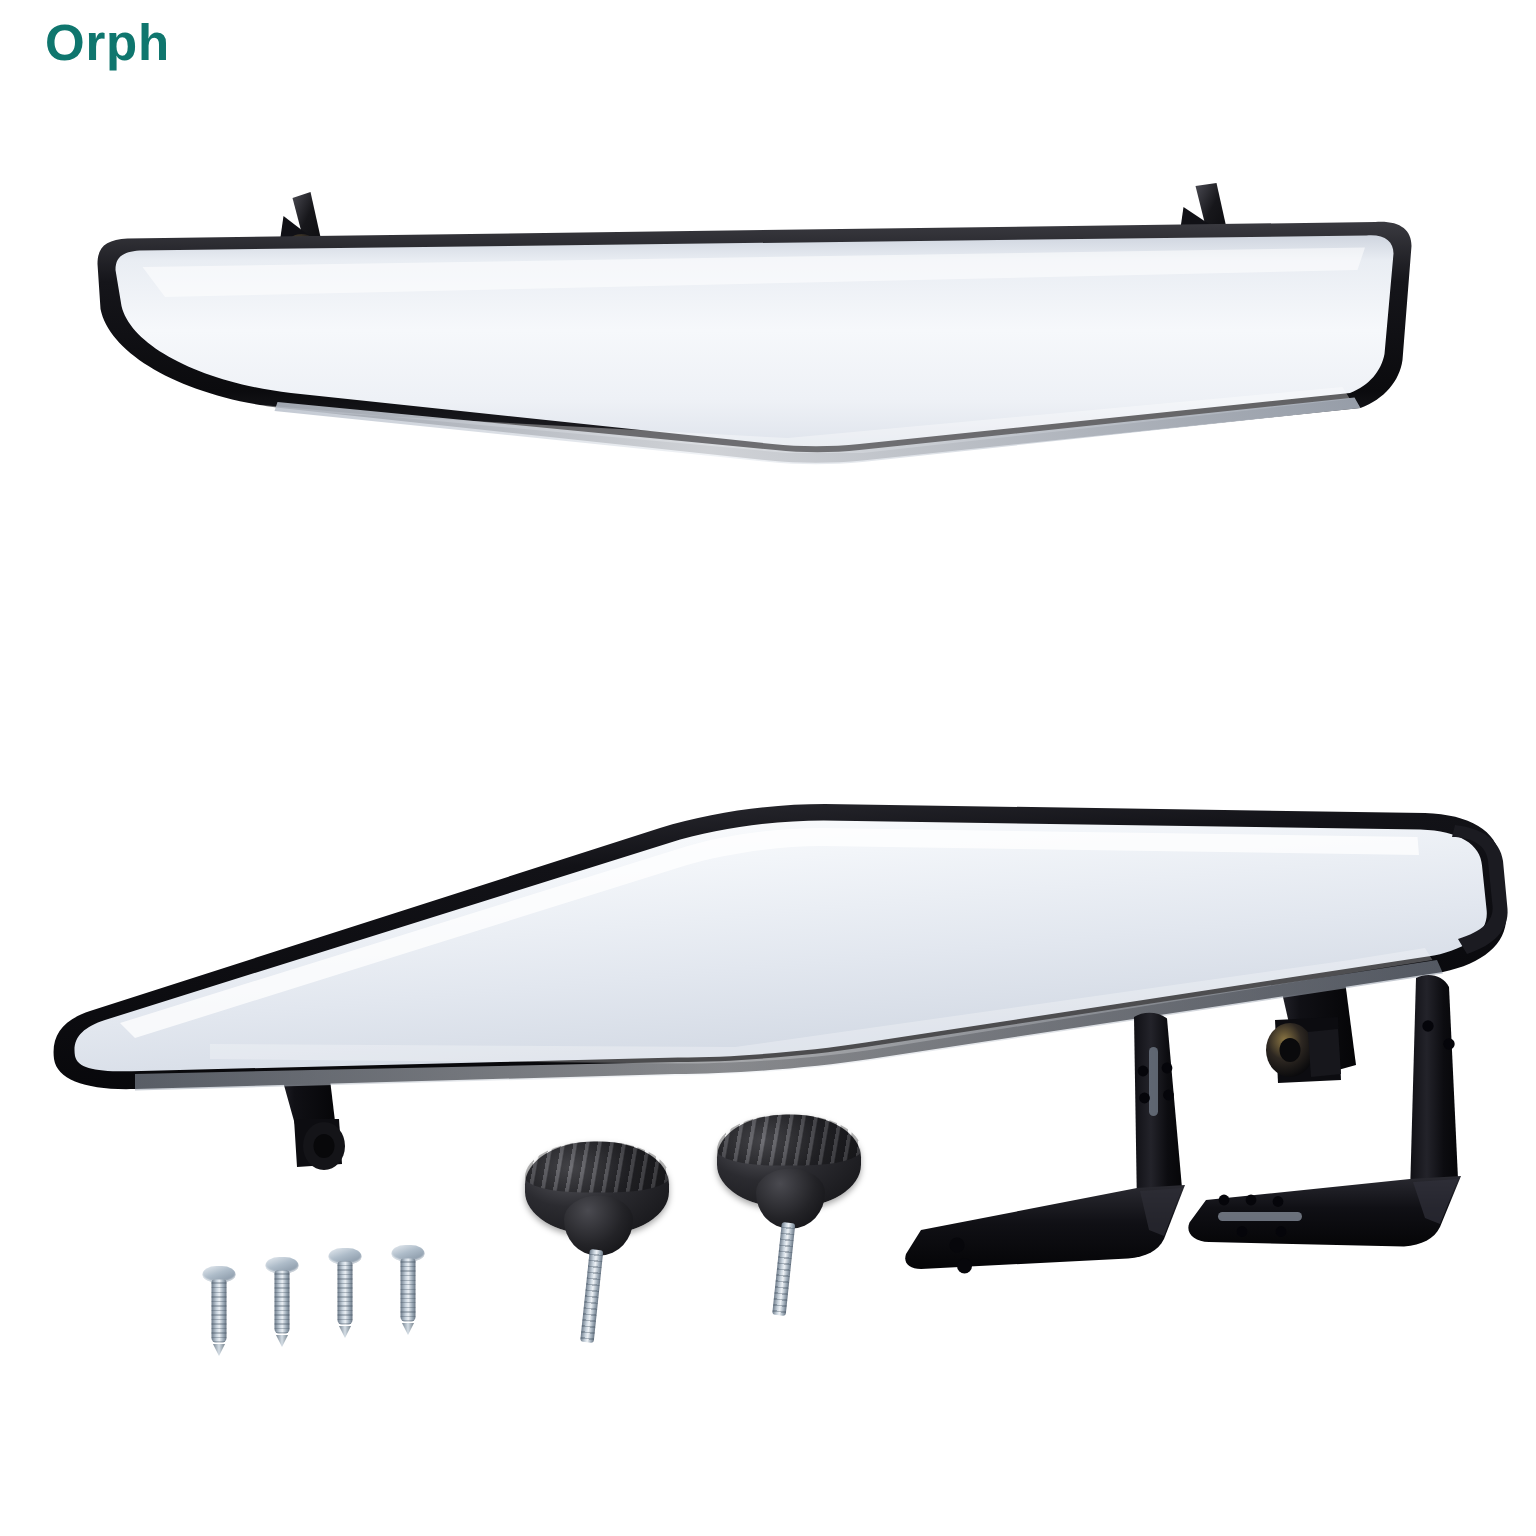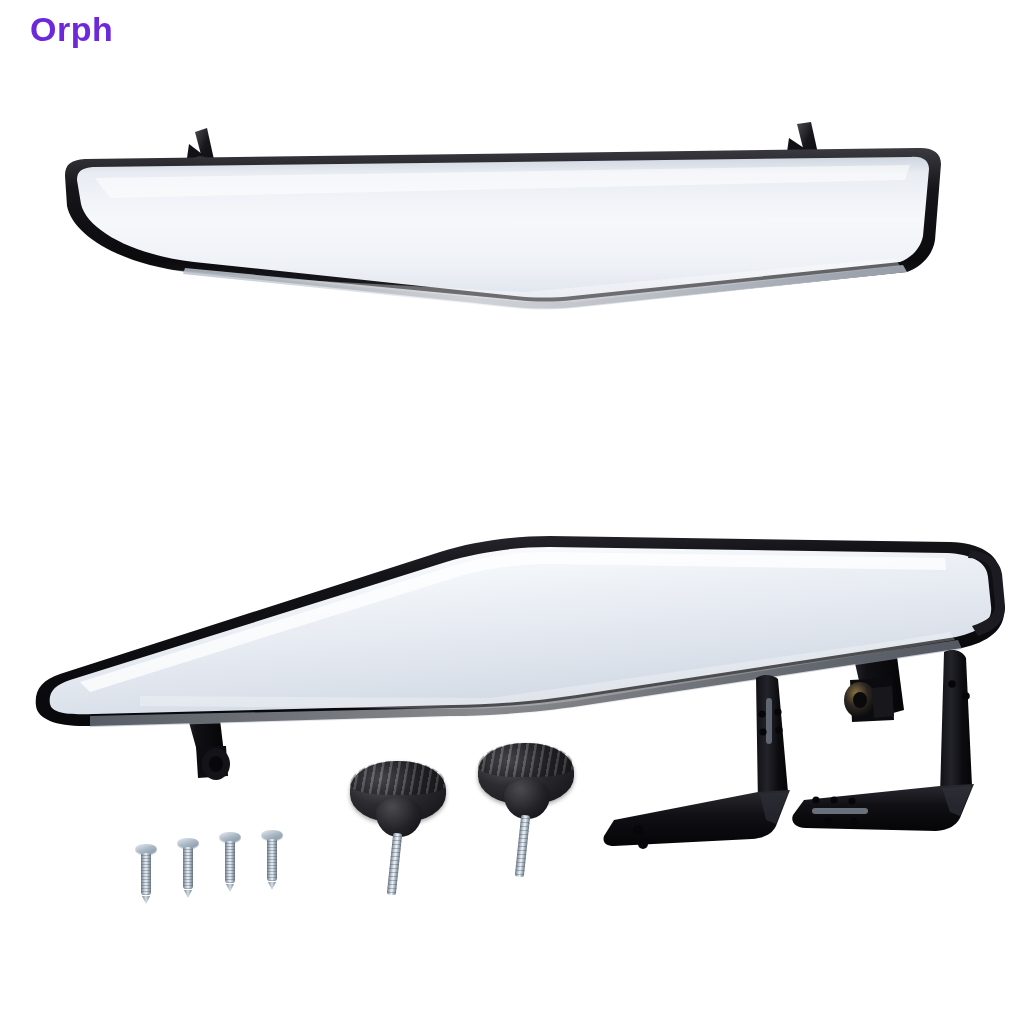--- a/index.html
+++ b/index.html
@@ -21,21 +21,21 @@
     background: #ffffff;
   }
 
   
   .watermark {
     position: absolute;
     left: 30px;
     top: 12px;
     font-size: 34px;
     font-weight: bold;
-    color: #6d28d9;
+    color: #0f766e;
     letter-spacing: 0.5px;
     line-height: 1;
     font-family: "Liberation Sans", sans-serif;
   }
 
   
   .part { position: absolute; }
 
   
   #mirror-top { left: 55px; top: 120px; width: 900px; height: 200px; }

